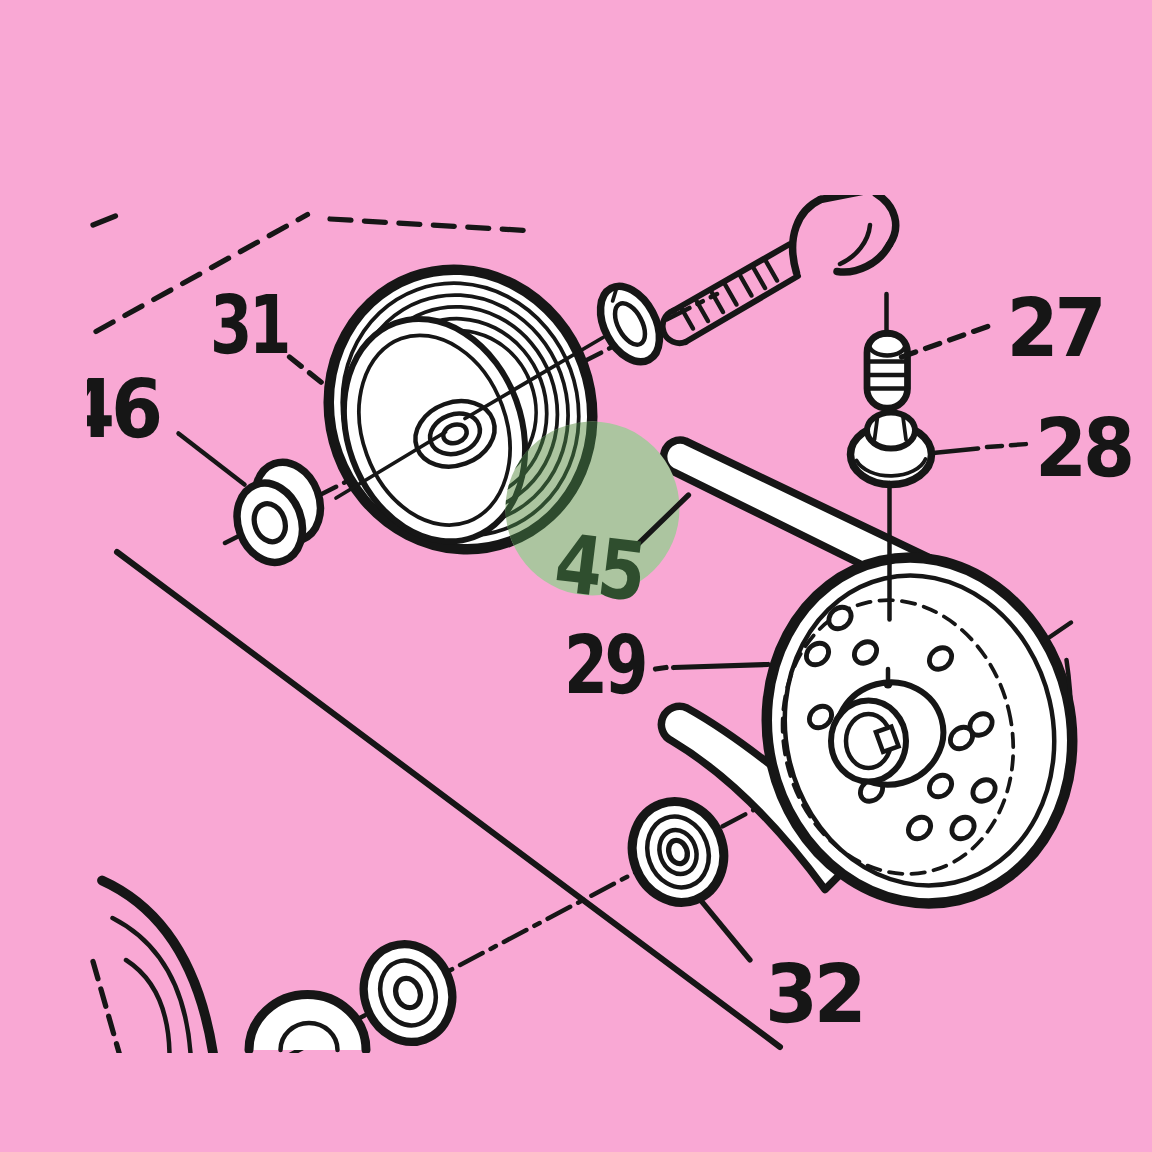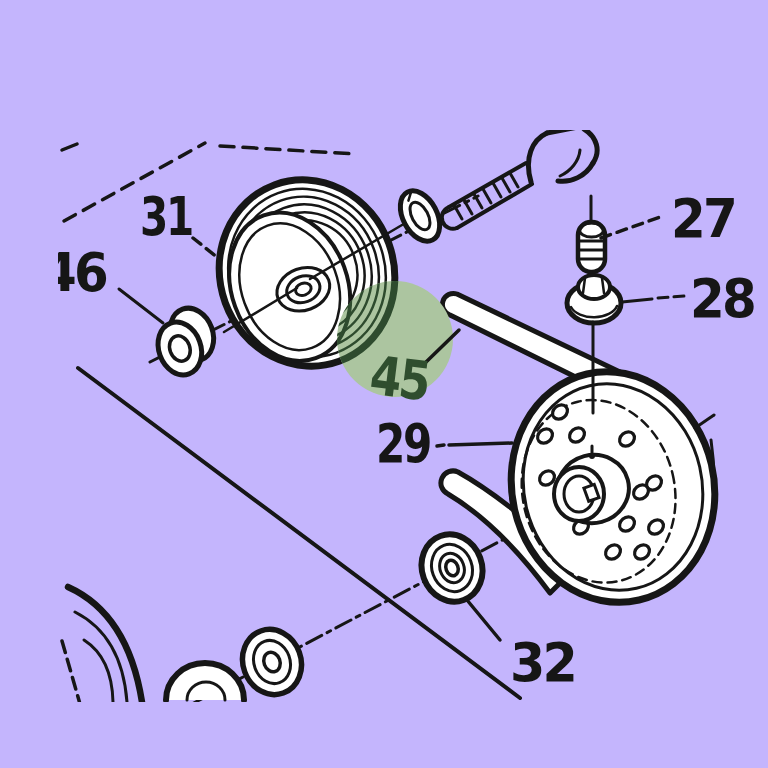--- a/index.html
+++ b/index.html
@@ -1,16 +1,16 @@
 <!DOCTYPE html>
 <html><head>
 <meta charset="utf-8">
 <style>
   html,body{margin:0;padding:0;background:#ffffff;}
-  .stage{position:relative;width:768px;height:768px;background:#c4b5fd;overflow:hidden;}
+  .stage{position:relative;width:768px;height:768px;background:#f9a8d4;overflow:hidden;}
   svg{position:absolute;left:0;top:0;}
   text{font-family:"DejaVu Sans","Liberation Sans",sans-serif;font-weight:bold;font-size:54px;letter-spacing:-3px;}
 </style>
 </head>
 <body>
 
 <div class="stage">
 <svg width="768" height="768" viewBox="0 0 768 768">
   <defs>
     <clipPath id="contentClip">

